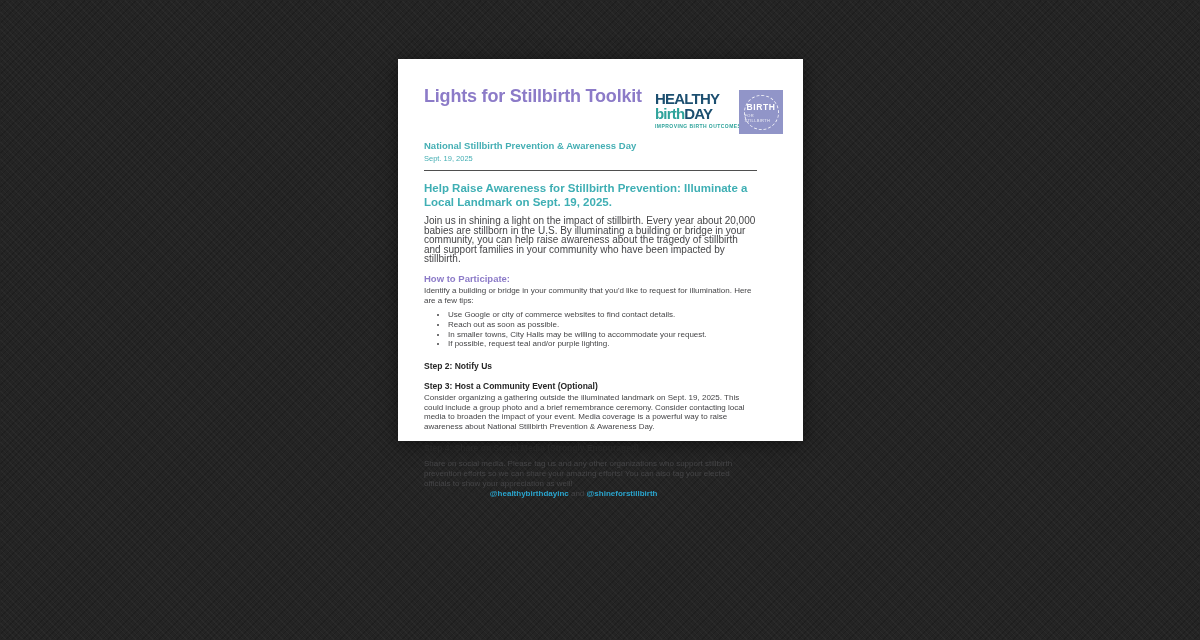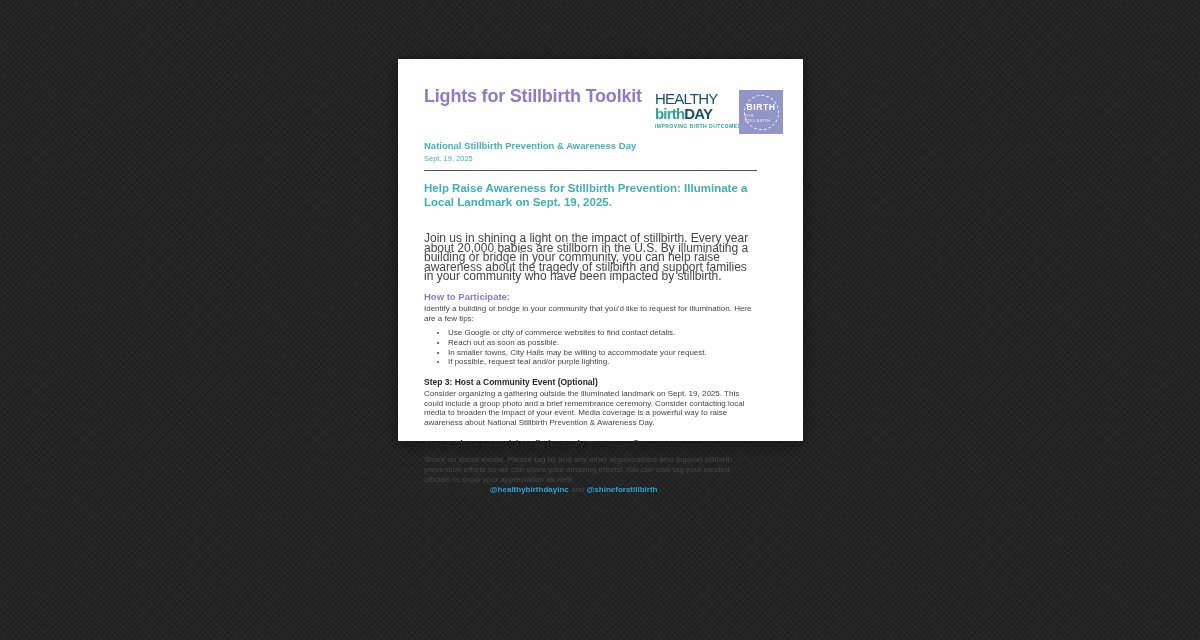--- a/index.html
+++ b/index.html
@@ -25,21 +25,21 @@
   .doc-title {
     flex: 1;
     color: #8C7BC8;
     font-weight: bold;
     font-size: 18px;
     line-height: 25px;
     letter-spacing: -0.2px;
   }
   .logo-block { display: flex; gap: 6px; margin-top: 6px; }
   .hb-logo { width: 78px; padding-top: 2px; }
-  .hb-line1 { color: #1C4F70; font-weight: 400; font-size: 15px; line-height: 14px; letter-spacing: -0.8px; }
+  .hb-line1 { color: #1C4F70; font-weight: 700; font-size: 15px; line-height: 14px; letter-spacing: -0.8px; }
   .hb-line2 { font-weight: 800; font-size: 15px; line-height: 15px; letter-spacing: -0.8px; color: #1C4F70; }
   .hb-accent { color: #2FA39B; }
   .hb-tagline { color: #2FA39B; font-weight: bold; font-size: 5px; letter-spacing: 0.45px; margin-top: 2px; white-space: nowrap; }
   .shine-badge {
     width: 44px; height: 44px; flex: 0 0 44px;
     background: #9195C8;
     display: flex; align-items: center; justify-content: center;
   }
   .shine-circle {
     width: 35px; height: 35px; border-radius: 50%;
@@ -47,21 +47,21 @@
     display: flex; flex-direction: column; align-items: center; justify-content: center;
   }
   .shine-label { color: #fff; font-weight: bold; font-size: 8.5px; letter-spacing: 0.6px; }
   .shine-sub { color: rgba(255,255,255,0.85); font-size: 4px; letter-spacing: 0.3px; margin-top: 1px; }
   
   .subtitle { margin-top: 6px; color: #45AFB4; font-weight: bold; font-size: 9.5px; }
   .doc-date { margin-top: 3px; color: #45AFB4; font-weight: normal; font-size: 7.5px; }
   .divider { border: none; border-top: 1px solid #4f4f4f; margin-top: 7px; }
   
   .section-heading { margin-top: 10px; color: #3FAFB4; font-weight: bold; font-size: 11.5px; line-height: 14px; }
-  .body-text { margin-top: 25px; color: #454547; font-size: 12px; line-height: 9.6px; }
+  .body-text { margin-top: 7px; color: #454547; font-size: 10px; line-height: 9.6px; }
   .how-to { margin-top: 9px; color: #8C7BC8; font-weight: bold; font-size: 9.5px; }
   .step-heading { margin-top: 10px; color: #262626; font-weight: bold; font-size: 8.5px; }
   .step-heading.mt-lg { margin-top: 12px; }
   .step-body { margin-top: 2px; color: #454547; font-size: 8px; line-height: 9.6px; }
   .step-body.gap { margin-top: 6px; }
   ul.tips { margin: 5px 0 0 0; padding-left: 24px; color: #454547; font-size: 8px; line-height: 9.7px; }
   .doc-link { color: #2E7FD8; text-decoration: underline; cursor: pointer; }
   .handles-line { margin-top: 1px; font-size: 8px; line-height: 9.6px; color: #454547; }
   .handles-label { font-weight: bold; color: #262626; }
   .handle { font-weight: bold; color: #2AA5CE; }
@@ -99,20 +99,21 @@
   <div class="how-to">How to Participate:</div>
 
   <p class="step-body">Identify a building or bridge in your community that you'd like to request for illumination. Here are a few tips:</p>
   <ul class="tips">
     <li>Use Google or city of commerce websites to find contact details.</li>
     <li>Reach out as soon as possible.</li>
     <li>In smaller towns, City Halls may be willing to accommodate your request.</li>
     <li>If possible, request teal and/or purple lighting.</li>
   </ul>
 
+  <div class="step-heading mt-lg">Step 2: Notify Us</div>
 
   <div class="step-heading">Step 3: Host a Community Event (Optional)</div>
   <p class="step-body">Consider organizing a gathering outside the illuminated landmark on Sept. 19, 2025. This could include a group photo and a brief remembrance ceremony. Consider contacting local media to broaden the impact of your event. Media coverage is a powerful way to raise awareness about National Stillbirth Prevention &amp; Awareness Day.</p>
 
   <div class="step-heading mt-lg">Step 4: Share on Social Media (Strongly Encouraged)</div>
   <p class="step-body gap">Share on social media. Please tag us and any other organizations who support stillbirth prevention efforts so we can share your amazing efforts! You can also tag your elected officials to show your appreciation as well!</p>
   <div class="handles-line"><span class="handles-label">Our handles are: </span><span class="handle">@healthybirthdayinc</span><span> and </span><span class="handle">@shineforstillbirth</span></div>
 
 
 </div>

